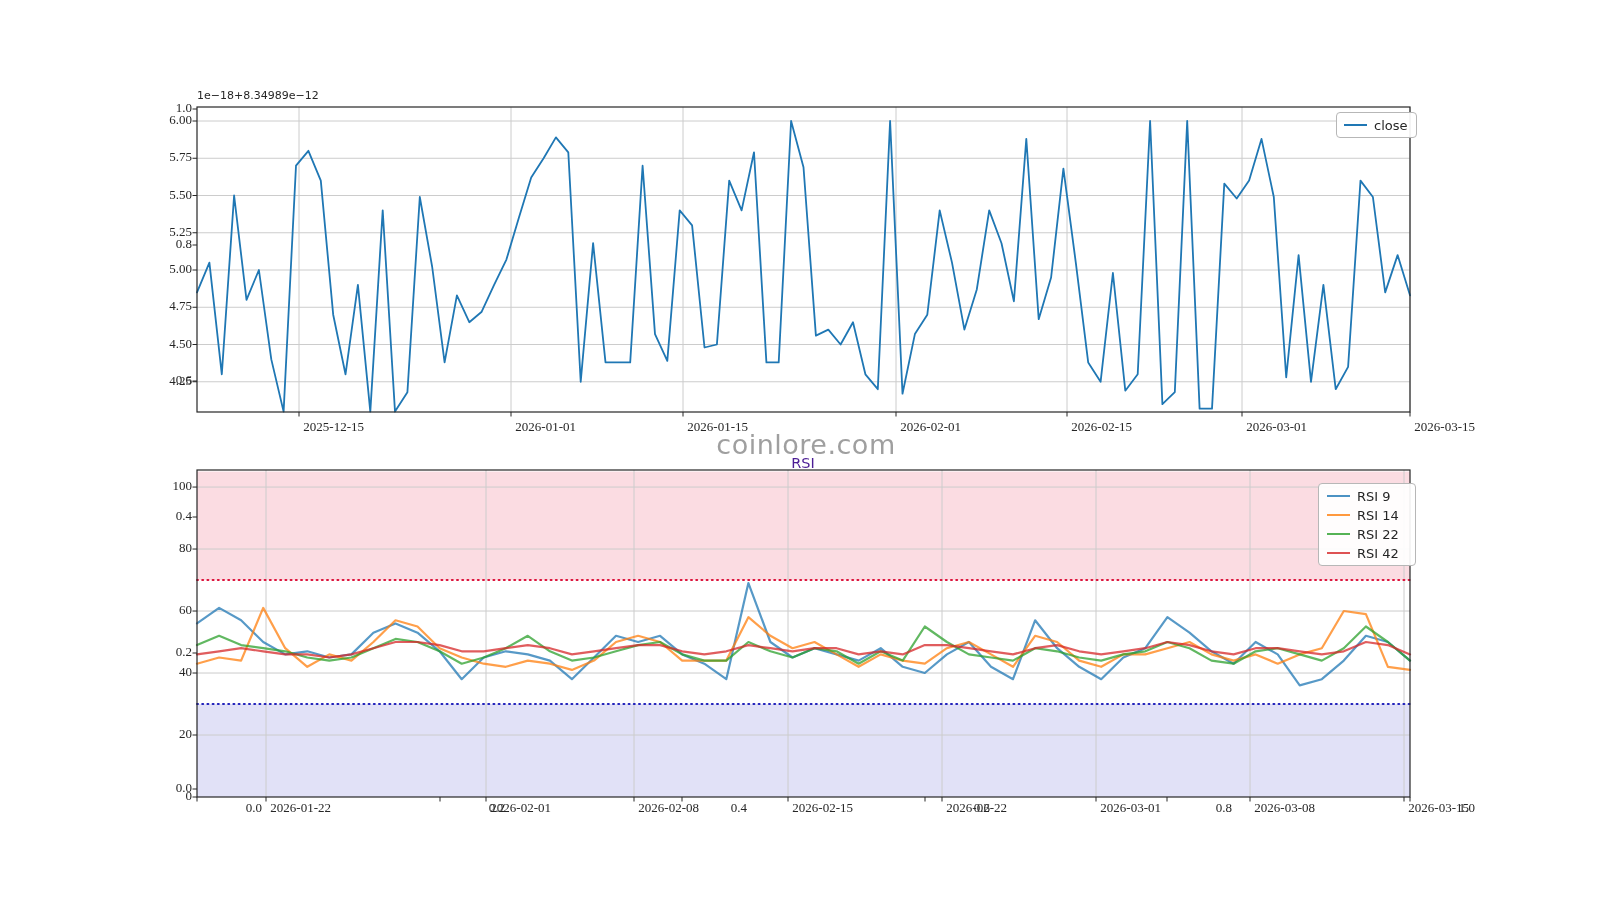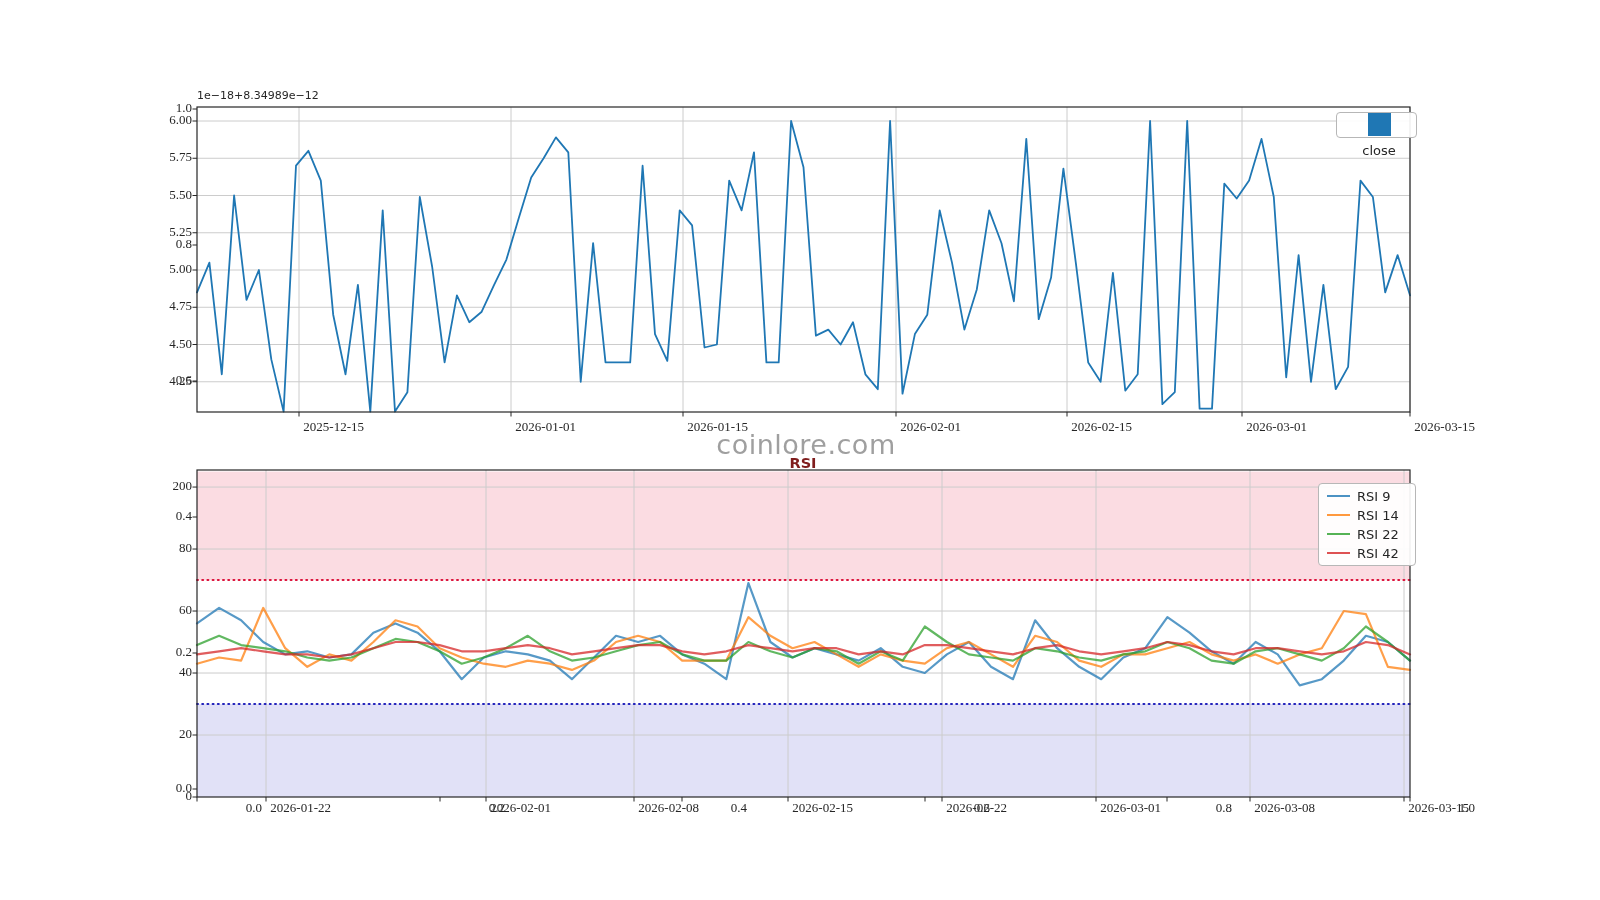--- a/index.html
+++ b/index.html
@@ -5,23 +5,23 @@
   html,body{margin:0;padding:0;background:#ffffff;width:1600px;height:900px;overflow:hidden;
     font-family:"DejaVu Sans","Liberation Sans",sans-serif;}
   #figure{position:relative;width:1600px;height:900px;background:#fff;}
   #chart-svg{position:absolute;left:0;top:0;}
   #labels{position:absolute;left:0;top:0;width:1600px;height:900px;pointer-events:none;font-family:Liberation Serif, serif;}
   .ticklabel{position:absolute;font-size:13px;color:#262626;white-space:nowrap;}
   .ylab{width:70px;text-align:right;transform:translateY(-54%);}
   .xlab{width:130px;text-align:right;}
   .offset-label{position:absolute;font-size:11px;color:#262626;white-space:nowrap;}
   .watermark{position:absolute;font-size:27px;color:#8f8f8f;opacity:.85;transform:translate(-50%,-50%);letter-spacing:.5px;}
-  .axtitle{position:absolute;font-size:14.5px;color:#7f1d1d;transform:translate(-50%,-50%);font-weight:bold;}
+  .axtitle{position:absolute;font-size:14.5px;color:#4c1d95;transform:translate(-50%,-50%);}
   .legend{position:absolute;background:rgba(255,255,255,.92);border:1px solid #b7b7b7;border-radius:4px;
-    font-size:13px;color:#262626;z-index:5;flex-direction:column;}
+    font-size:13px;color:#262626;z-index:5;}
   #legend-close{left:1336px;top:112px;width:70px;height:24px;display:flex;align-items:center;padding:0 2px 0 7px;gap:7px;}
   #legend-rsi{left:1318px;top:483px;width:88px;padding:5px 0 5px 8px;display:flex;flex-direction:column;gap:5px;}
   .legend-row{display:flex;align-items:center;gap:7px;height:14px;}
   .swatch{display:inline-block;width:23px;height:2.6px;flex:0 0 23px;}
   .rsi-swatch{opacity:.8;}
 </style>
 </head>
 <body>
 
 <div id="figure">
@@ -117,21 +117,21 @@
       <div class="ticklabel ylab" style="left: 122px; top: 307.254px;">4.75</div>
       <div class="ticklabel ylab" style="left: 122px; top: 344.504px;">4.50</div>
       <div class="ticklabel ylab" style="left: 122px; top: 381.753px;">4.25</div>
       <div class="ticklabel xlab" style="left: 234px; top: 419px;">2025-12-15</div>
       <div class="ticklabel xlab" style="left: 446px; top: 419px;">2026-01-01</div>
       <div class="ticklabel xlab" style="left: 618px; top: 419px;">2026-01-15</div>
       <div class="ticklabel xlab" style="left: 831px; top: 419px;">2026-02-01</div>
       <div class="ticklabel xlab" style="left: 1002px; top: 419px;">2026-02-15</div>
       <div class="ticklabel xlab" style="left: 1177px; top: 419px;">2026-03-01</div>
       <div class="ticklabel xlab" style="left: 1345px; top: 419px;">2026-03-15</div>
-      <div class="ticklabel ylab" style="left: 122px; top: 487.047px;">200</div>
+      <div class="ticklabel ylab" style="left: 122px; top: 487.047px;">100</div>
       <div class="ticklabel ylab" style="left: 122px; top: 549.038px;">80</div>
       <div class="ticklabel ylab" style="left: 122px; top: 611.028px;">60</div>
       <div class="ticklabel ylab" style="left: 122px; top: 673.019px;">40</div>
       <div class="ticklabel ylab" style="left: 122px; top: 735.009px;">20</div>
       <div class="ticklabel ylab" style="left: 122px; top: 797px;">0</div>
       <div class="ticklabel xlab" style="left: 201px; top: 800px;">2026-01-22</div>
       <div class="ticklabel xlab" style="left: 421px; top: 800px;">2026-02-01</div>
       <div class="ticklabel xlab" style="left: 569px; top: 800px;">2026-02-08</div>
       <div class="ticklabel xlab" style="left: 723px; top: 800px;">2026-02-15</div>
       <div class="ticklabel xlab" style="left: 877px; top: 800px;">2026-02-22</div>

